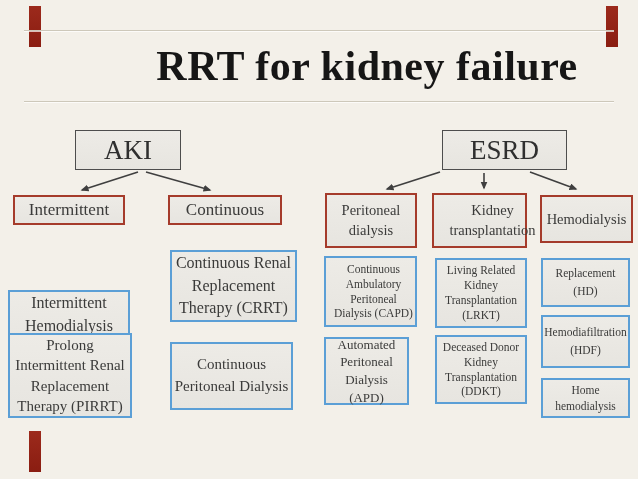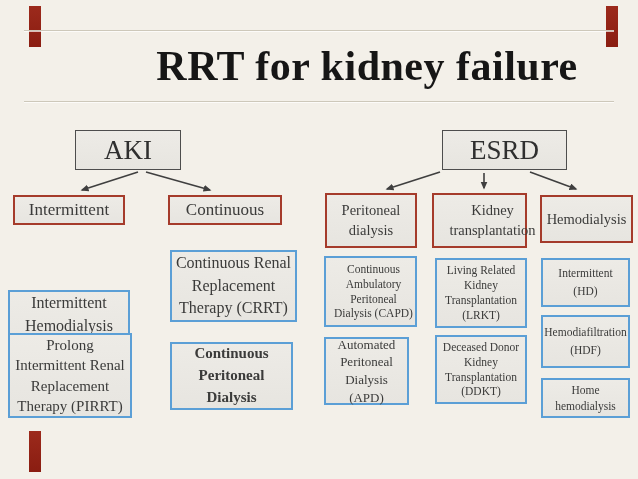--- a/index.html
+++ b/index.html
@@ -57,21 +57,21 @@
 
   #box-intermittent {left:13px; top:195px; width:112px;height:30px;font-size:17px;}
   #box-continuous   {left:168px;top:195px; width:114px;height:30px;font-size:17px;}
   #box-peritoneal   {left:325px;top:193px; width:92px; height:55px;font-size:14.5px;line-height:1.35;}
   #box-kidneytx     {left:432px;top:193px; width:95px; height:55px;font-size:14.5px;line-height:1.35;padding-left:28px;}
   #box-hemodialysis {left:540px;top:195px; width:93px; height:48px;font-size:14.5px;}
 
   #box-ihd  {left:8px;  top:250px;width:122px;height:72px;font-size:16px;line-height:1.4;margin-top:40px;}
   #box-pirrt{left:8px;  top:333px;width:124px;height:85px;font-size:15px;line-height:1.35;}
   #box-crrt {left:170px;top:250px;width:127px;height:72px;font-size:16px;line-height:1.4;}
-  #box-cpd  {left:170px;top:342px;width:123px;height:68px;font-size:15px;line-height:1.45;font-weight:bold;}
+  #box-cpd  {left:170px;top:342px;width:123px;height:68px;font-size:15px;line-height:1.45;}
 
   #box-capd {left:324px;top:256px;width:93px;height:71px;font-size:11.5px;line-height:1.3;padding-left:8px;}
   #box-apd  {left:324px;top:337px;width:85px;height:68px;font-size:13px;line-height:1.35;}
   #box-lrkt {left:435px;top:258px;width:92px;height:70px;font-size:11.5px;line-height:1.3;}
   #box-ddkt {left:435px;top:335px;width:92px;height:69px;font-size:11.5px;line-height:1.3;}
 
   #box-hd   {left:541px;top:258px;width:89px;height:49px;font-size:11.5px;line-height:1.5;}
   #box-hdf  {left:541px;top:315px;width:89px;height:53px;font-size:11.5px;line-height:1.5;}
   #box-home {left:541px;top:378px;width:89px;height:40px;font-size:11.5px;line-height:1.4;}
 
@@ -115,17 +115,17 @@
   <div class="node blue" id="box-ihd">Intermittent Hemodialysis (IHD)</div>
   <div class="node blue" id="box-pirrt">Prolong Intermittent Renal Replacement Therapy (PIRRT)</div>
   <div class="node blue" id="box-crrt">Continuous Renal Replacement Therapy (CRRT)</div>
   <div class="node blue" id="box-cpd">Continuous Peritoneal Dialysis</div>
 
   <div class="node blue" id="box-capd">Continuous Ambulatory Peritoneal Dialysis (CAPD)</div>
   <div class="node blue" id="box-apd">Automated Peritoneal Dialysis (APD)</div>
   <div class="node blue" id="box-lrkt">Living Related Kidney Transplantation (LRKT)</div>
   <div class="node blue" id="box-ddkt">Deceased Donor Kidney Transplantation (DDKT)</div>
 
-  <div class="node blue" id="box-hd">Intermittent (HD)</div>
+  <div class="node blue" id="box-hd">Replacement (HD)</div>
   <div class="node blue" id="box-hdf">Hemodiafiltration (HDF)</div>
   <div class="node blue" id="box-home">Home hemodialysis</div>
 
 </div>
 
 </body></html>

